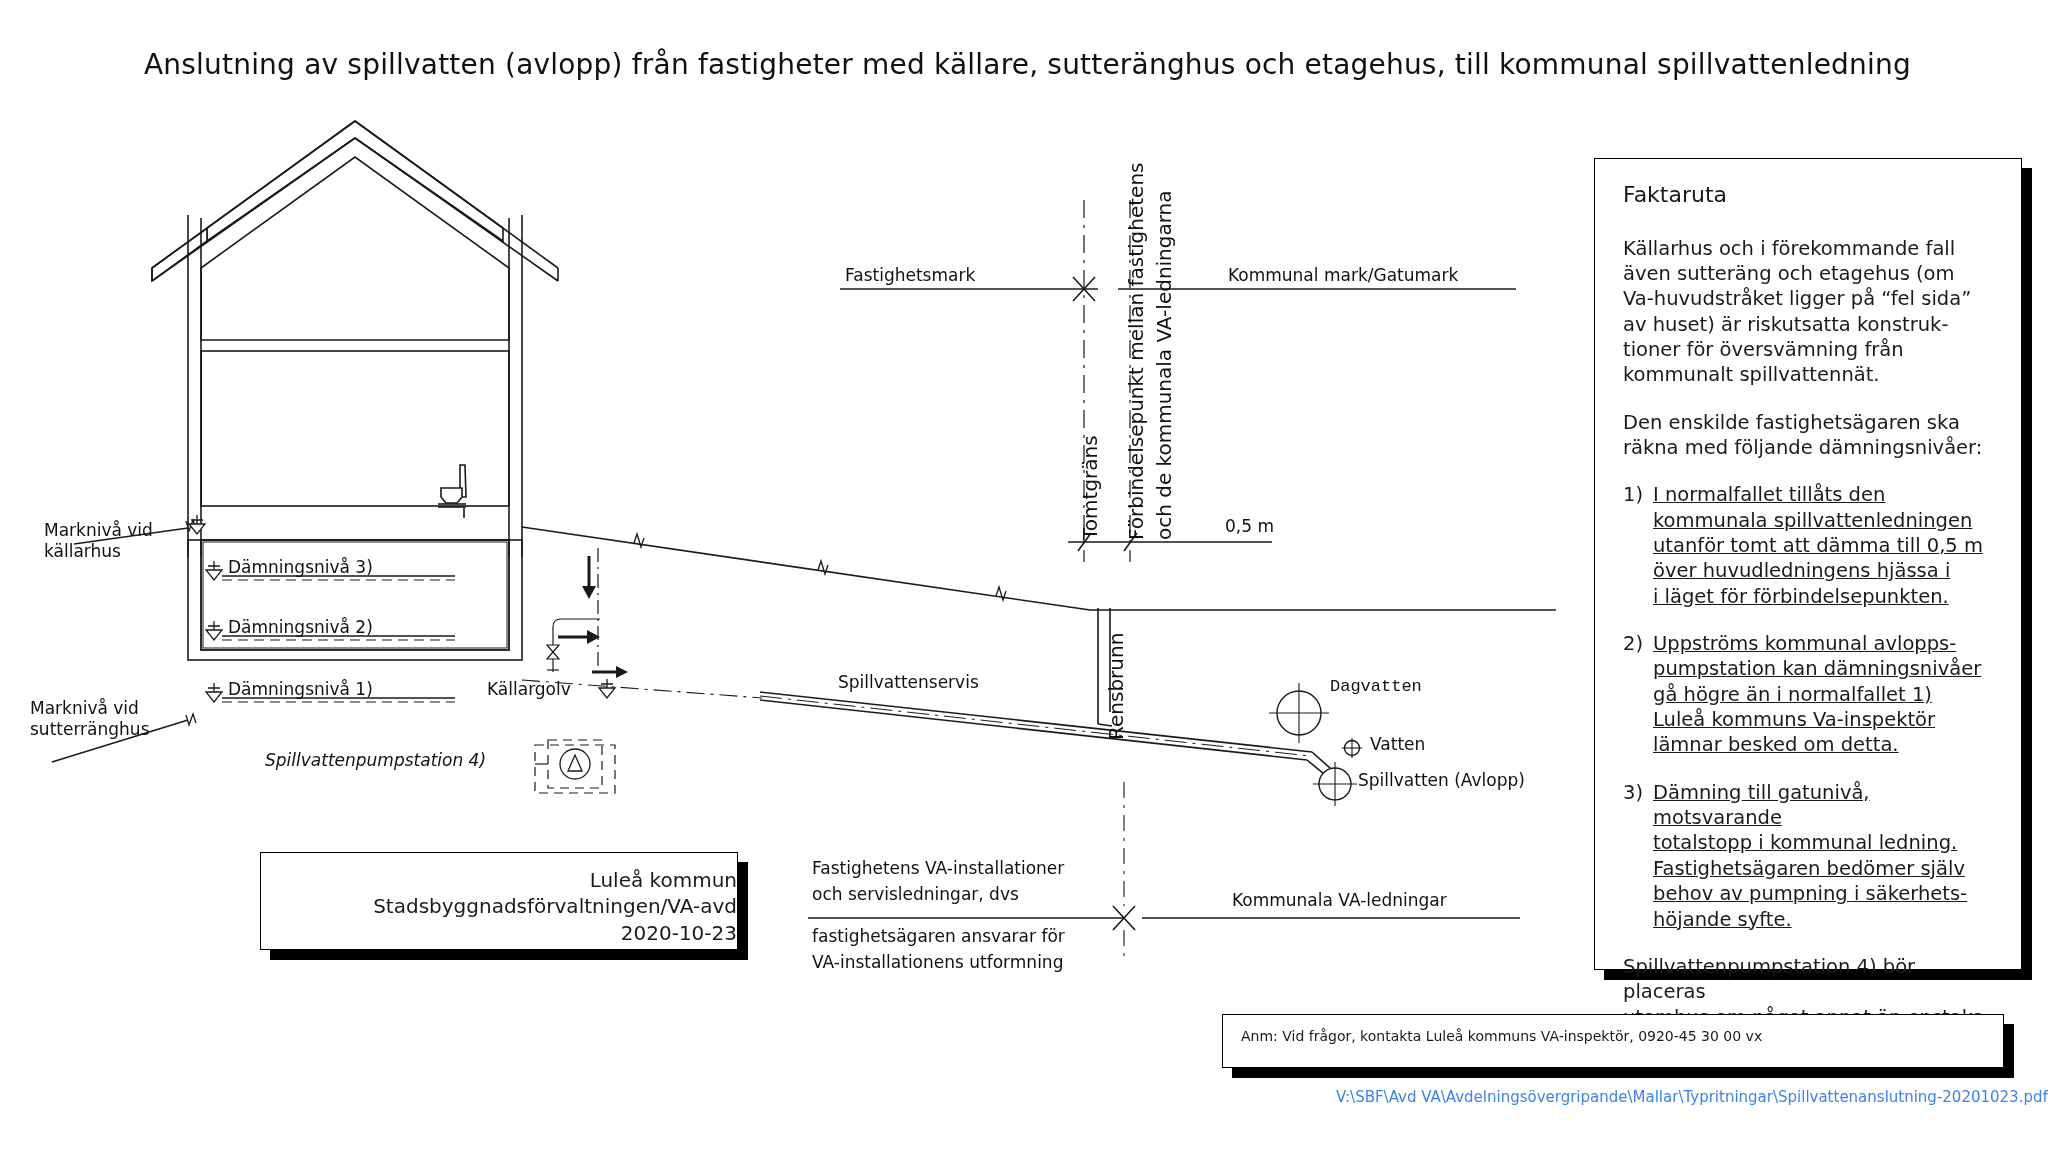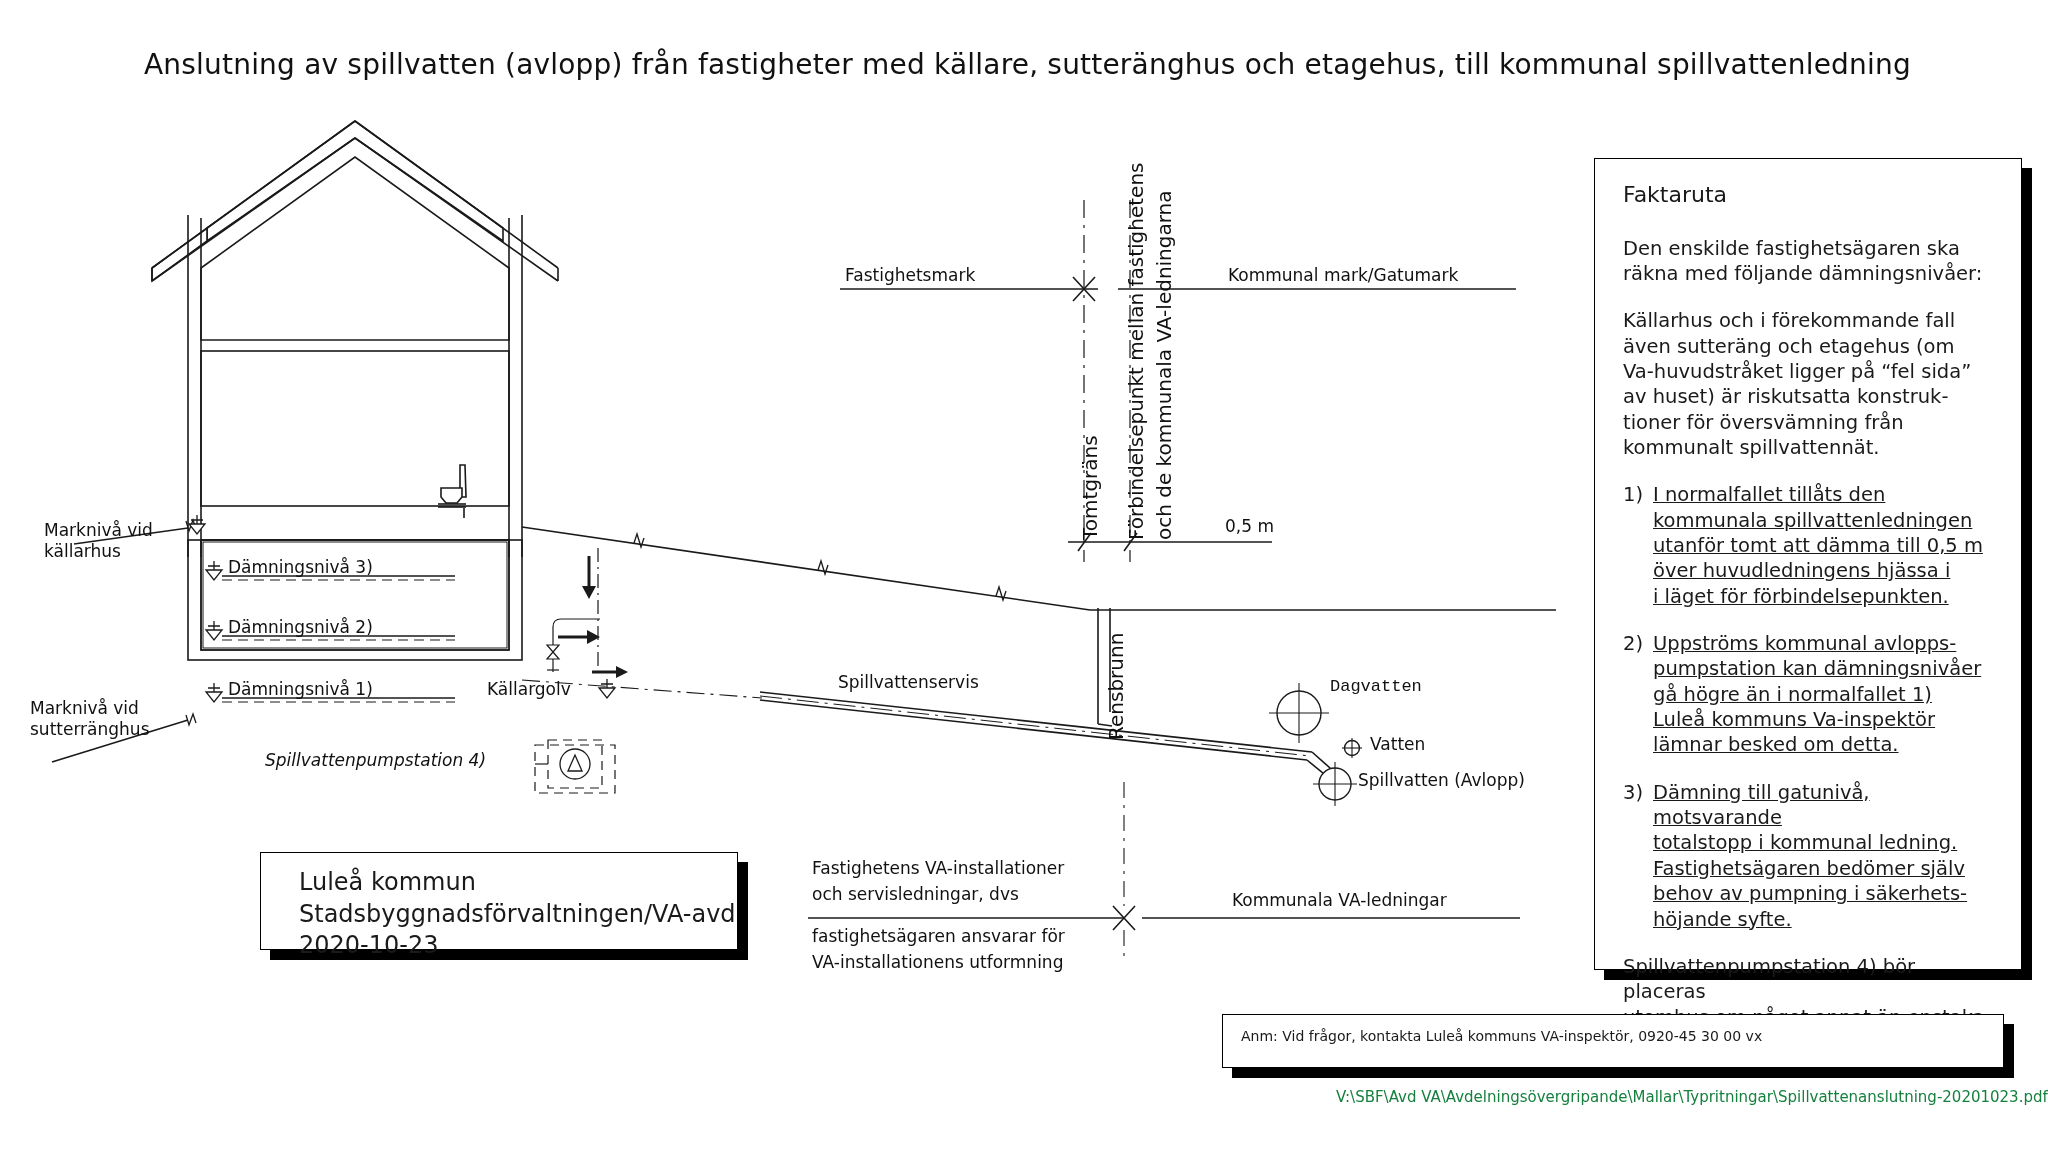--- a/index.html
+++ b/index.html
@@ -102,23 +102,24 @@
     position: absolute;
     left: 270px;
     top: 862px;
     width: 478px;
     height: 98px;
     background: #000;
     z-index: 2;
   }
   .titleblock-inner {
     padding: 14px 0 0 38px;
-    font-size: 24px;
+    font-size: 20px;
     line-height: 1.32;
     white-space: pre-line;
+    text-align: right;
   }
 
   
   .anmbox {
     position: absolute;
     left: 1222px;
     top: 1014px;
     width: 782px;
     height: 54px;
     border: 1.4px solid #000;
@@ -138,21 +139,21 @@
   .anmbox-inner {
     padding: 13px 0 0 18px;
     font-size: 14px;
     white-space: nowrap;
   }
   .filepath {
     position: absolute;
     left: 1336px;
     top: 1088px;
     font-size: 15px;
-    color: #15803d;
+    color: #3b82f6;
     white-space: nowrap;
   }
 </style>
 </head>
 <body>
 
 <div class="canvas">
 
   <div class="title">Anslutning av spillvatten (avlopp) från fastigheter med källare, sutteränghus och etagehus, till kommunal spillvattenledning</div>
 
@@ -402,28 +403,28 @@
   <div class="lbl" style="left:812px; top:884px;">och servisledningar, dvs</div>
   <div class="lbl" style="left:812px; top:926px;">fastighetsägaren ansvarar för</div>
   <div class="lbl" style="left:812px; top:952px;">VA-installationens utformning</div>
 
   <div class="lbl" style="left:1232px; top:890px;">Kommunala VA-ledningar</div>
 
   <div class="factbox-shadow"></div>
   <div class="factbox">
     <div class="factbox-inner">
       <div class="fb-head">Faktaruta</div>
-      <div class="fb-p">Den enskilde fastighetsägaren ska
-räkna med följande dämningsnivåer:</div>
       <div class="fb-p">Källarhus och i förekommande fall
 även sutteräng och etagehus (om
 Va-huvudstråket ligger på “fel sida”
 av huset) är riskutsatta konstruk-
 tioner för översvämning från
 kommunalt spillvattennät.</div>
+      <div class="fb-p">Den enskilde fastighetsägaren ska
+räkna med följande dämningsnivåer:</div>
 
       <div class="fb-li">
         <div class="fb-num">1)</div>
         <div class="fb-txt">I normalfallet tillåts den
 kommunala spillvattenledningen
 utanför tomt att dämma till 0,5 m
 över huvudledningens hjässa i
 i läget för förbindelsepunkten.</div>
       </div>
       <div class="fb-li">

